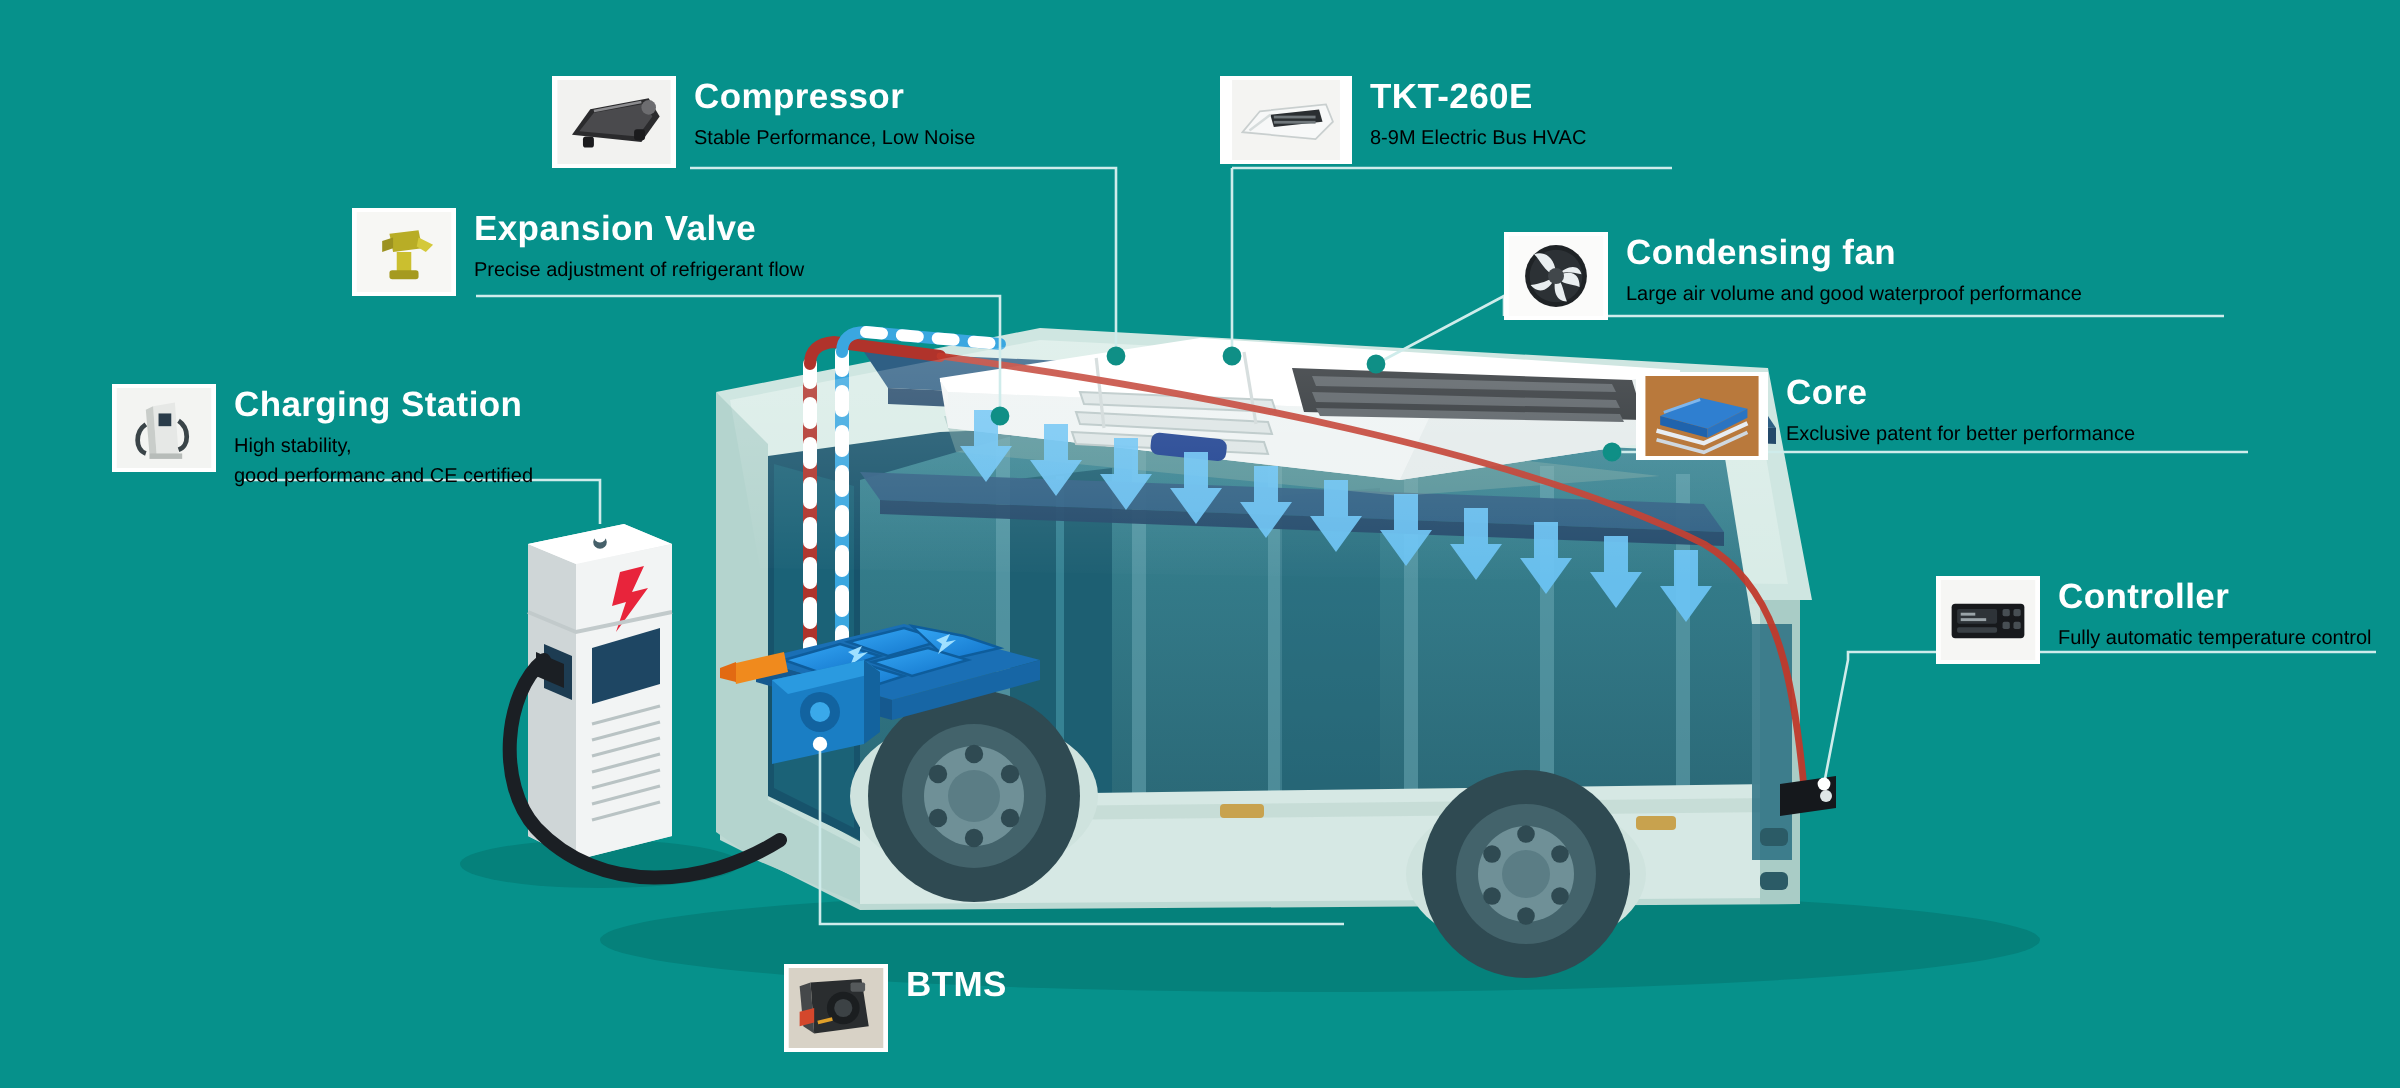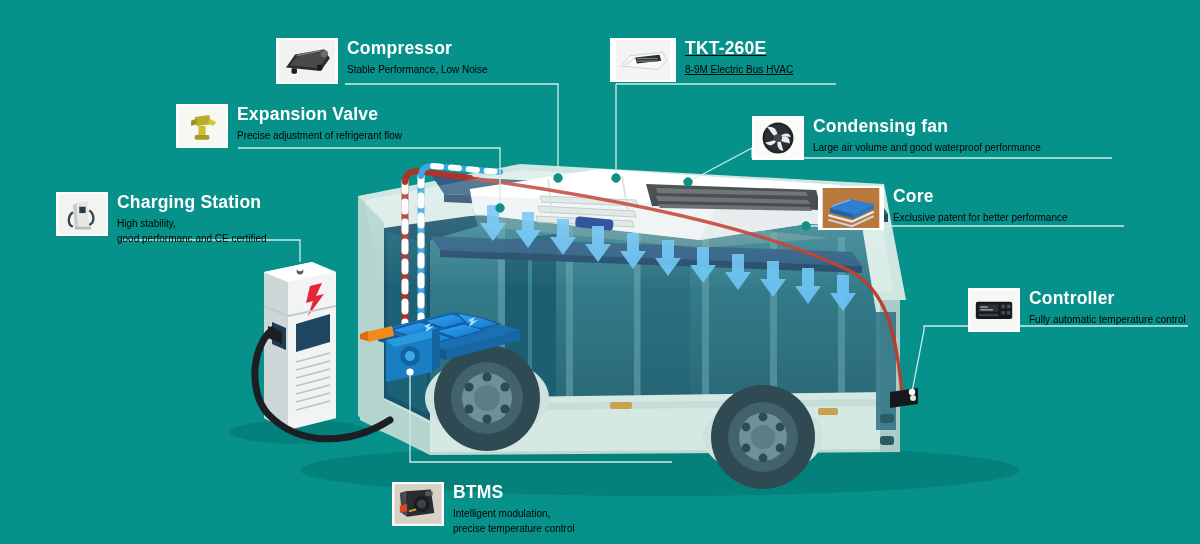--- a/index.html
+++ b/index.html
@@ -348,21 +348,21 @@
       </svg>
     </div>
     <div class="ctext">
       <div class="ctitle">Compressor</div>
       <div class="cdesc">
         <span>Stable Performance, Low Noise</span>
       </div>
     </div>
   </div>
 
-  <div class="callout c-wide" style="left:610px;top:38px;text-decoration:underline;">
+  <div class="callout c-wide" style="left:610px;top:38px;">
     <div class="thumb">
       <svg viewBox="0 0 62 46">
         <rect width="62" height="46" fill="#f4f4f2"></rect>
         <path d="M6,30 L16,18 L54,14 L58,24 L48,34 Z" fill="#f7f8f8" stroke="#c9cfcf"></path>
         <path d="M22,20 L50,17 L52,24 L24,27 Z" fill="#2a2e31"></path>
         <g fill="#70777b">
           <rect x="24" y="20.5" width="24" height="1.6"></rect>
           <rect x="24" y="23.5" width="24" height="1.6"></rect>
         </g>
         <path d="M10,29 L22,20" stroke="#d6dcdc" stroke-width="1.4"></path>
@@ -496,20 +496,16 @@
         <path d="M12,8 L14,36 L8,32 L6,10 Z" fill="#45484a"></path>
         <circle cx="30" cy="22" r="9" fill="#1b1e20"></circle>
         <circle cx="30" cy="22" r="5" fill="#3c4245"></circle>
         <path d="M6,24 L14,22 L14,30 L6,32 Z" fill="#d4472c"></path>
         <path d="M16,30 L24,28" stroke="#e0a02a" stroke-width="2"></path>
         <rect x="34" y="8" width="8" height="5" rx="1" fill="#55595b"></rect>
       </svg>
     </div>
     <div class="ctext">
       <div class="ctitle">BTMS</div>
-      <div class="cdesc">
-        <span>Intelligent modulation,</span>
-        <span>precise temperature control</span>
-      </div>
     </div>
   </div>
 
 </div>
 
 </body></html>

